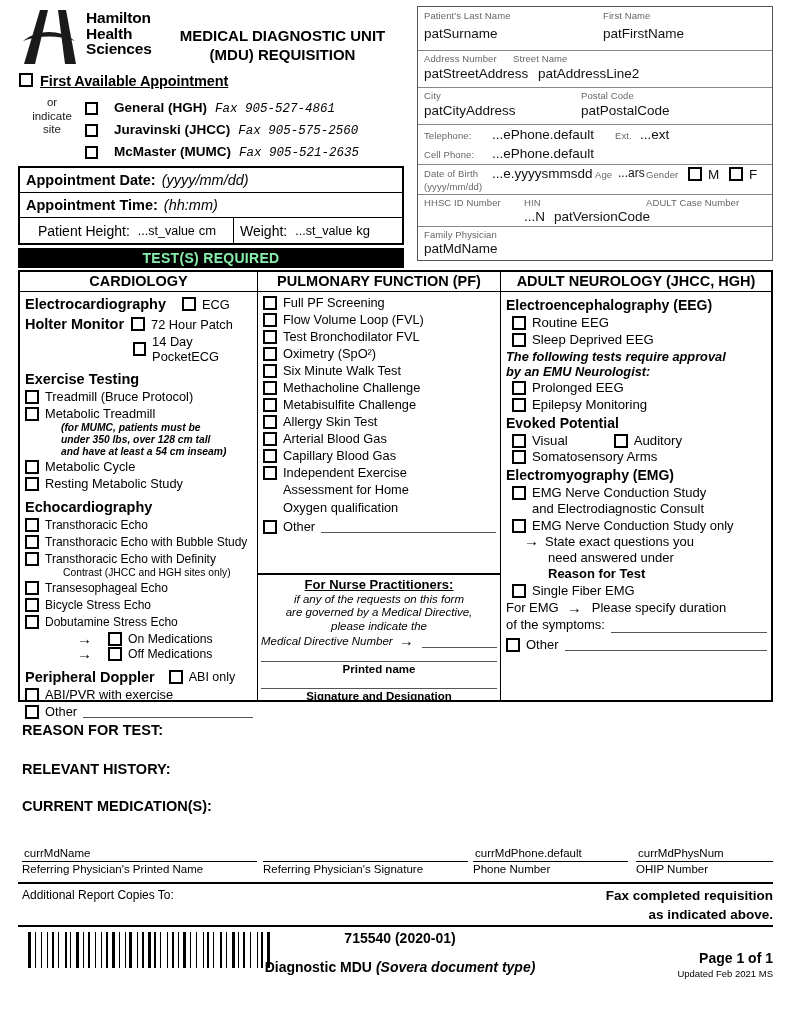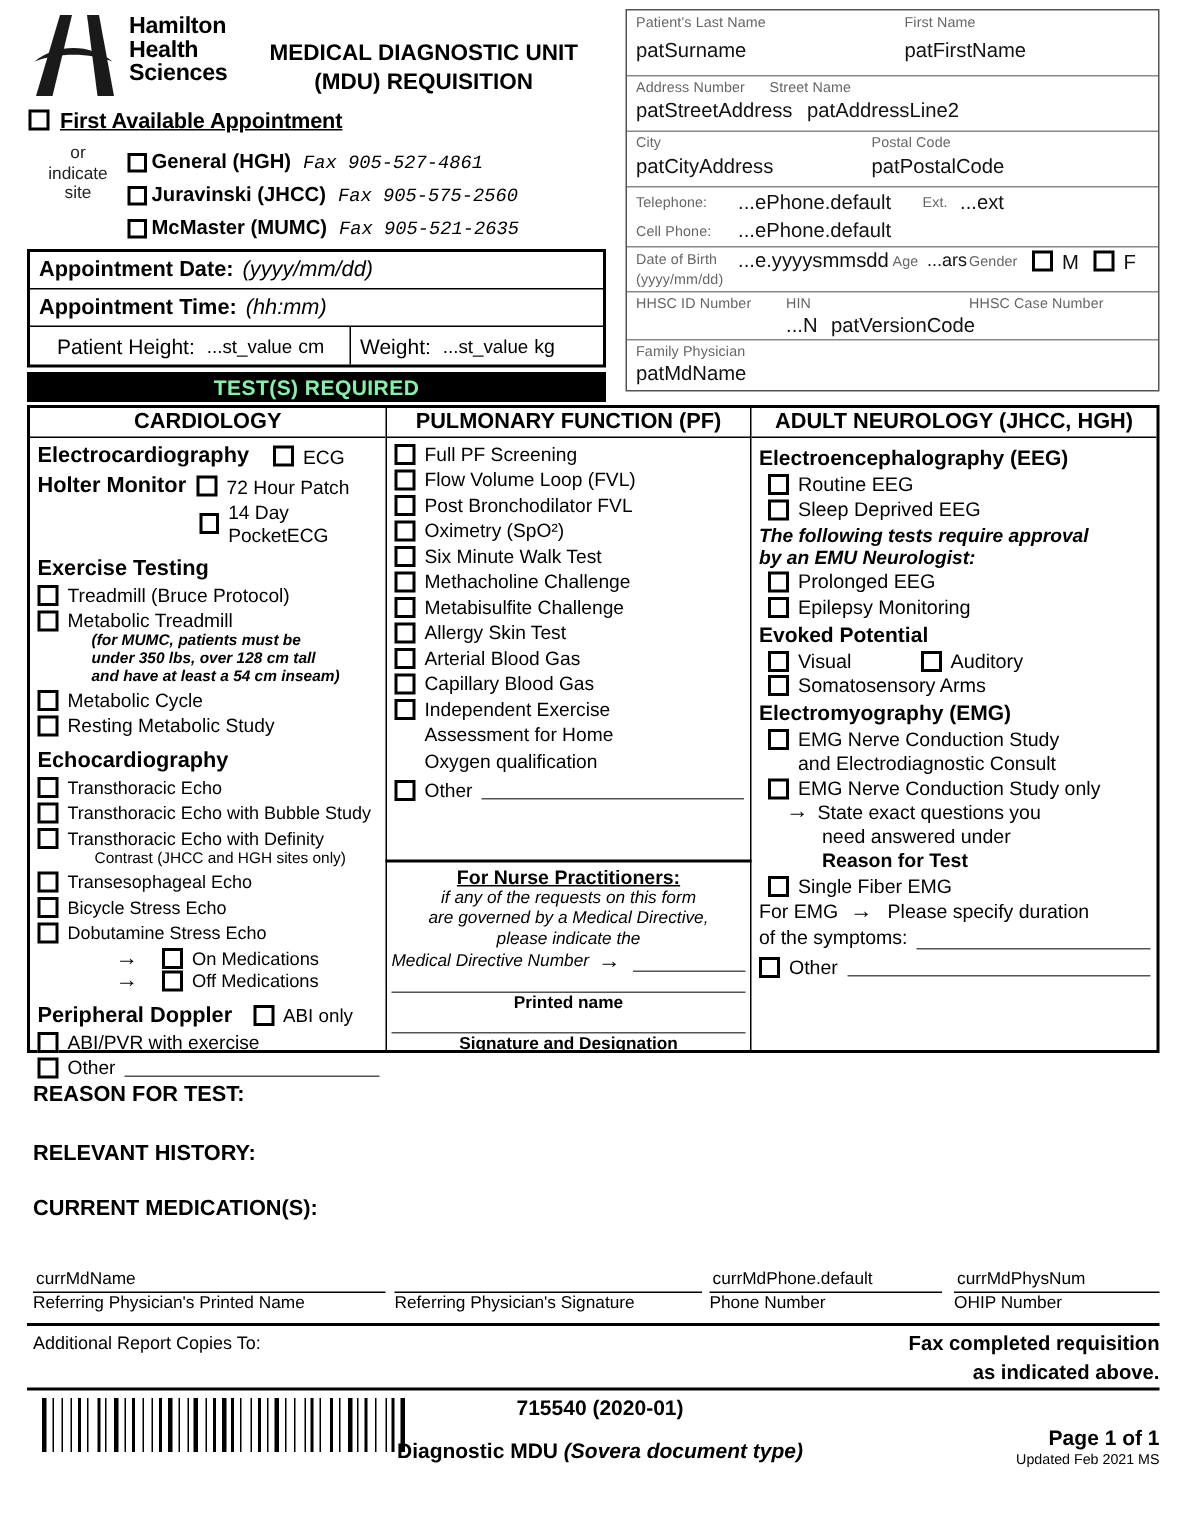--- a/index.html
+++ b/index.html
@@ -16,21 +16,21 @@
   #logo{left:18px;top:8px;width:62px;height:58px;}
   #logo-text{left:86px;top:10px;font-size:15.5px;font-weight:bold;line-height:15.5px;letter-spacing:-0.2px;}
   #form-title{left:150px;top:26px;width:265px;text-align:center;font-size:15px;font-weight:bold;line-height:19px;}
 
   #fa-box{left:19px;top:73px;}
   #fa-label{left:40px;top:73px;font-size:14.5px;font-weight:bold;text-decoration:underline;letter-spacing:-0.1px;}
   #orind{left:25px;top:96px;width:54px;text-align:center;font-size:11.5px;line-height:13.5px;color:#222;}
 
   .site-row{position:absolute;left:85px;font-size:13.5px;font-weight:bold;}
   .site-row .fax{font-weight:normal;font-style:italic;font-size:12.5px;margin-left:8px;font-family:Liberation Mono, monospace;}
-  .site-row .nm{margin-left:3px;}
+  .site-row .nm{margin-left:16px;}
 
   
   #appt{left:18px;top:166px;width:386px;border:2px solid #000;box-sizing:border-box;}
   .appt-line{border-bottom:1px solid #000;height:25px;display:flex;align-items:center;padding-left:6px;font-size:14.5px;font-weight:bold;box-sizing:border-box;}
   .appt-line .fmt{font-weight:normal;font-style:italic;margin-left:6px;}
   #hw{display:flex;height:25px;}
   #hw .c1{flex:0 0 214px;border-right:1px solid #000;display:flex;align-items:center;padding-left:18px;font-size:14px;box-sizing:border-box;}
   #hw .c2{flex:1;display:flex;align-items:center;padding-left:6px;font-size:14px;box-sizing:border-box;}
   .val{font-size:12.5px;margin-left:8px;color:#000;}
   .unit{font-size:13px;margin-left:4px;}
@@ -185,21 +185,21 @@
       <span class="pval abs" style="left:200px;top:1px;font-size:12px">...ars</span>
       <span class="plab abs" style="left:228px;top:4px">Gender</span>
       <span class="cb cb14 abs" style="left:270px;top:2px"></span>
       <span class="pval abs" style="left:290px;top:2px">M</span>
       <span class="cb cb14 abs" style="left:311px;top:2px"></span>
       <span class="pval abs" style="left:331px;top:2px">F</span>
     </div>
     <div class="pr" style="height:32px">
       <span class="plab abs" style="left:6px;top:2px">HHSC ID Number</span>
       <span class="plab abs" style="left:106px;top:2px">HIN</span>
-      <span class="plab abs" style="left:228px;top:2px">HHSC Case Number</span>
+      <span class="plab abs" style="left:228px;top:2px">ADULT Case Number</span>
       <span class="pval abs" style="left:106px;top:14px">...N</span>
       <span class="pval abs" style="left:136px;top:14px">patVersionCode</span>
     </div>
     <div class="pr" style="height:33px">
       <span class="plab abs" style="left:6px;top:2px">Family Physician</span>
       <span class="pval abs" style="left:6px;top:14px">patMdName</span>
     </div>
   </div>
 
   <div class="abs" id="main">
@@ -304,21 +304,21 @@
         <div class="itm">
             <span class="cb cb14"></span>
             <span>Full PF Screening</span>
           </div>
         <div class="itm">
             <span class="cb cb14"></span>
             <span>Flow Volume Loop (FVL)</span>
           </div>
         <div class="itm">
             <span class="cb cb14"></span>
-            <span>Post Bronchodilator FVL</span>
+            <span>Test Bronchodilator FVL</span>
           </div>
         <div class="itm">
             <span class="cb cb14"></span>
             <span>Oximetry (SpO²)</span>
           </div>
         <div class="itm">
             <span class="cb cb14"></span>
             <span>Six Minute Walk Test</span>
           </div>
         <div class="itm">

